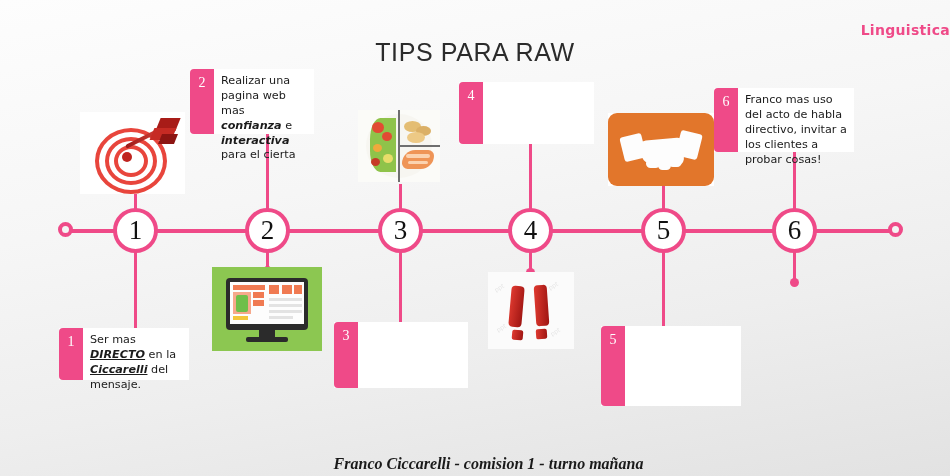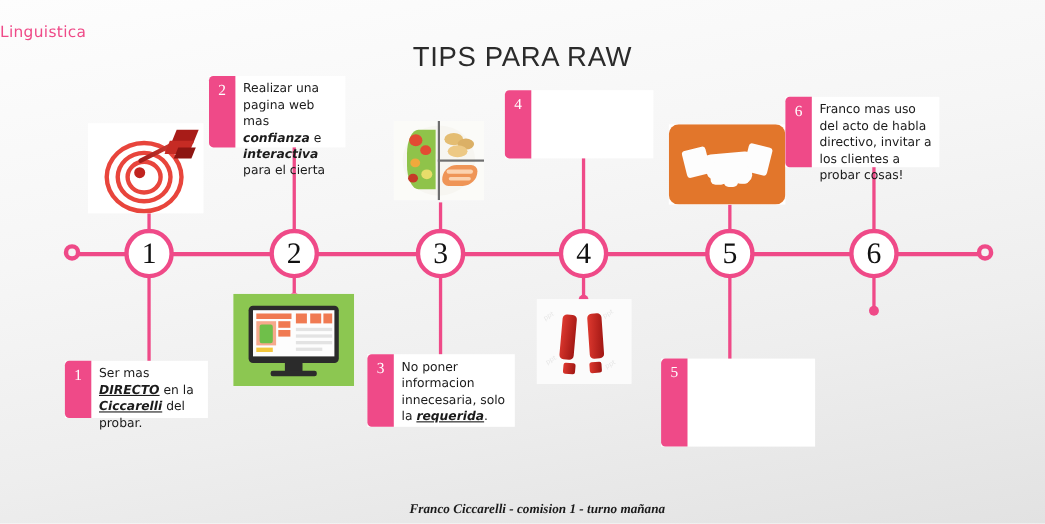--- a/index.html
+++ b/index.html
@@ -6,22 +6,22 @@
   body{
     width:950px;height:476px;overflow:hidden;
     font-family:"DejaVu Sans", sans-serif;
     background:linear-gradient(170deg,#fdfdfd 0%,#f6f6f6 38%,#eeeeee 68%,#e2e2e2 100%);
     position:relative;
   }
   .stage{position:absolute;inset:0;}
 
   
   .kicker{
-    position:absolute;left:0;right:0;top:22px;text-align:left;
-    font-size:14px;font-weight:normal;color:#ef4a88;letter-spacing:.3px;
+    position:absolute;left:0;right:0;top:22px;text-align:right;
+    font-size:14px;font-weight:bold;color:#ef4a88;letter-spacing:.3px;
   }
   .title{
     position:absolute;left:0;right:0;top:38px;text-align:center;
     font-size:25px;color:#2b2b2b;letter-spacing:.6px;
     font-family:"Liberation Sans", sans-serif;font-weight:400;
   }
 
   
   .axis{
     position:absolute;left:62px;top:229px;width:834px;height:4px;
@@ -87,21 +87,21 @@
   .pl-line{position:absolute;background:#6f6f6f;}
 
   
   .exc{position:absolute;background:#cf2026;}
 
   .wm{position:absolute;color:rgba(150,150,150,.20);font-size:6px;transform:rotate(-30deg);}
 
   
   .credit{
     position:absolute;left:0;right:0;top:455px;text-align:center;
-    font-size:12px;font-weight:bold;font-style:italic;color:#1a1a1a;
+    font-size:16px;font-weight:bold;font-style:italic;color:#1a1a1a;
     font-family:"Liberation Serif", serif;
     padding-left:27px;
   }
 </style>
 </head>
 <body>
 
 <div class="stage">
 
   <div class="kicker">Linguistica</div>
@@ -223,31 +223,30 @@
       <div class="wm" style="left:62px;top:56px;">ppt</div>
       <div class="exc" style="left:22px;top:14px;width:13px;height:41px;border-radius:4px;transform:rotate(5deg);background:linear-gradient(95deg,#e03a30,#9e1512);"></div>
       <div class="exc" style="left:24px;top:58px;width:11px;height:10px;border-radius:2px;transform:rotate(5deg);background:linear-gradient(95deg,#e03a30,#9e1512);"></div>
       <div class="exc" style="left:47px;top:13px;width:13px;height:41px;border-radius:4px;transform:rotate(-4deg);background:linear-gradient(95deg,#e03a30,#9e1512);"></div>
       <div class="exc" style="left:48px;top:57px;width:11px;height:10px;border-radius:2px;transform:rotate(-4deg);background:linear-gradient(95deg,#e03a30,#9e1512);"></div>
     </div>
   </div>
 
   <div class="card" style="left:59px;top:328px;width:130px;height:52px;">
     <div class="badge">1</div>
-    <div class="ctext"><span>Ser mas </span><span class="emu">DIRECTO</span><span> en la </span><span class="emu">Ciccarelli</span><span> del probar.</span></div>
+    <div class="ctext"><span>Ser mas </span><span class="emu">DIRECTO</span><span> en la </span><span class="emu">Ciccarelli</span><span> del mensaje.</span></div>
   </div>
 
   <div class="card" style="left:190px;top:69px;width:124px;height:65px;">
     <div class="badge">2</div>
     <div class="ctext"><span>Realizar una pagina web mas </span><span class="em">confianza</span><span> e </span><span class="em">interactiva</span><span> para el cierta</span></div>
   </div>
 
   <div class="card" style="left:334px;top:322px;width:134px;height:66px;">
     <div class="badge">3</div>
-    <div class="ctext"><span>No poner informacion innecesaria, solo la </span><span class="emu">requerida</span><span>.</span></div>
   </div>
 
   <div class="card" style="left:459px;top:82px;width:135px;height:62px;">
     <div class="badge">4</div>
   </div>
 
   <div class="card" style="left:601px;top:326px;width:140px;height:80px;">
     <div class="badge">5</div>
   </div>
 

